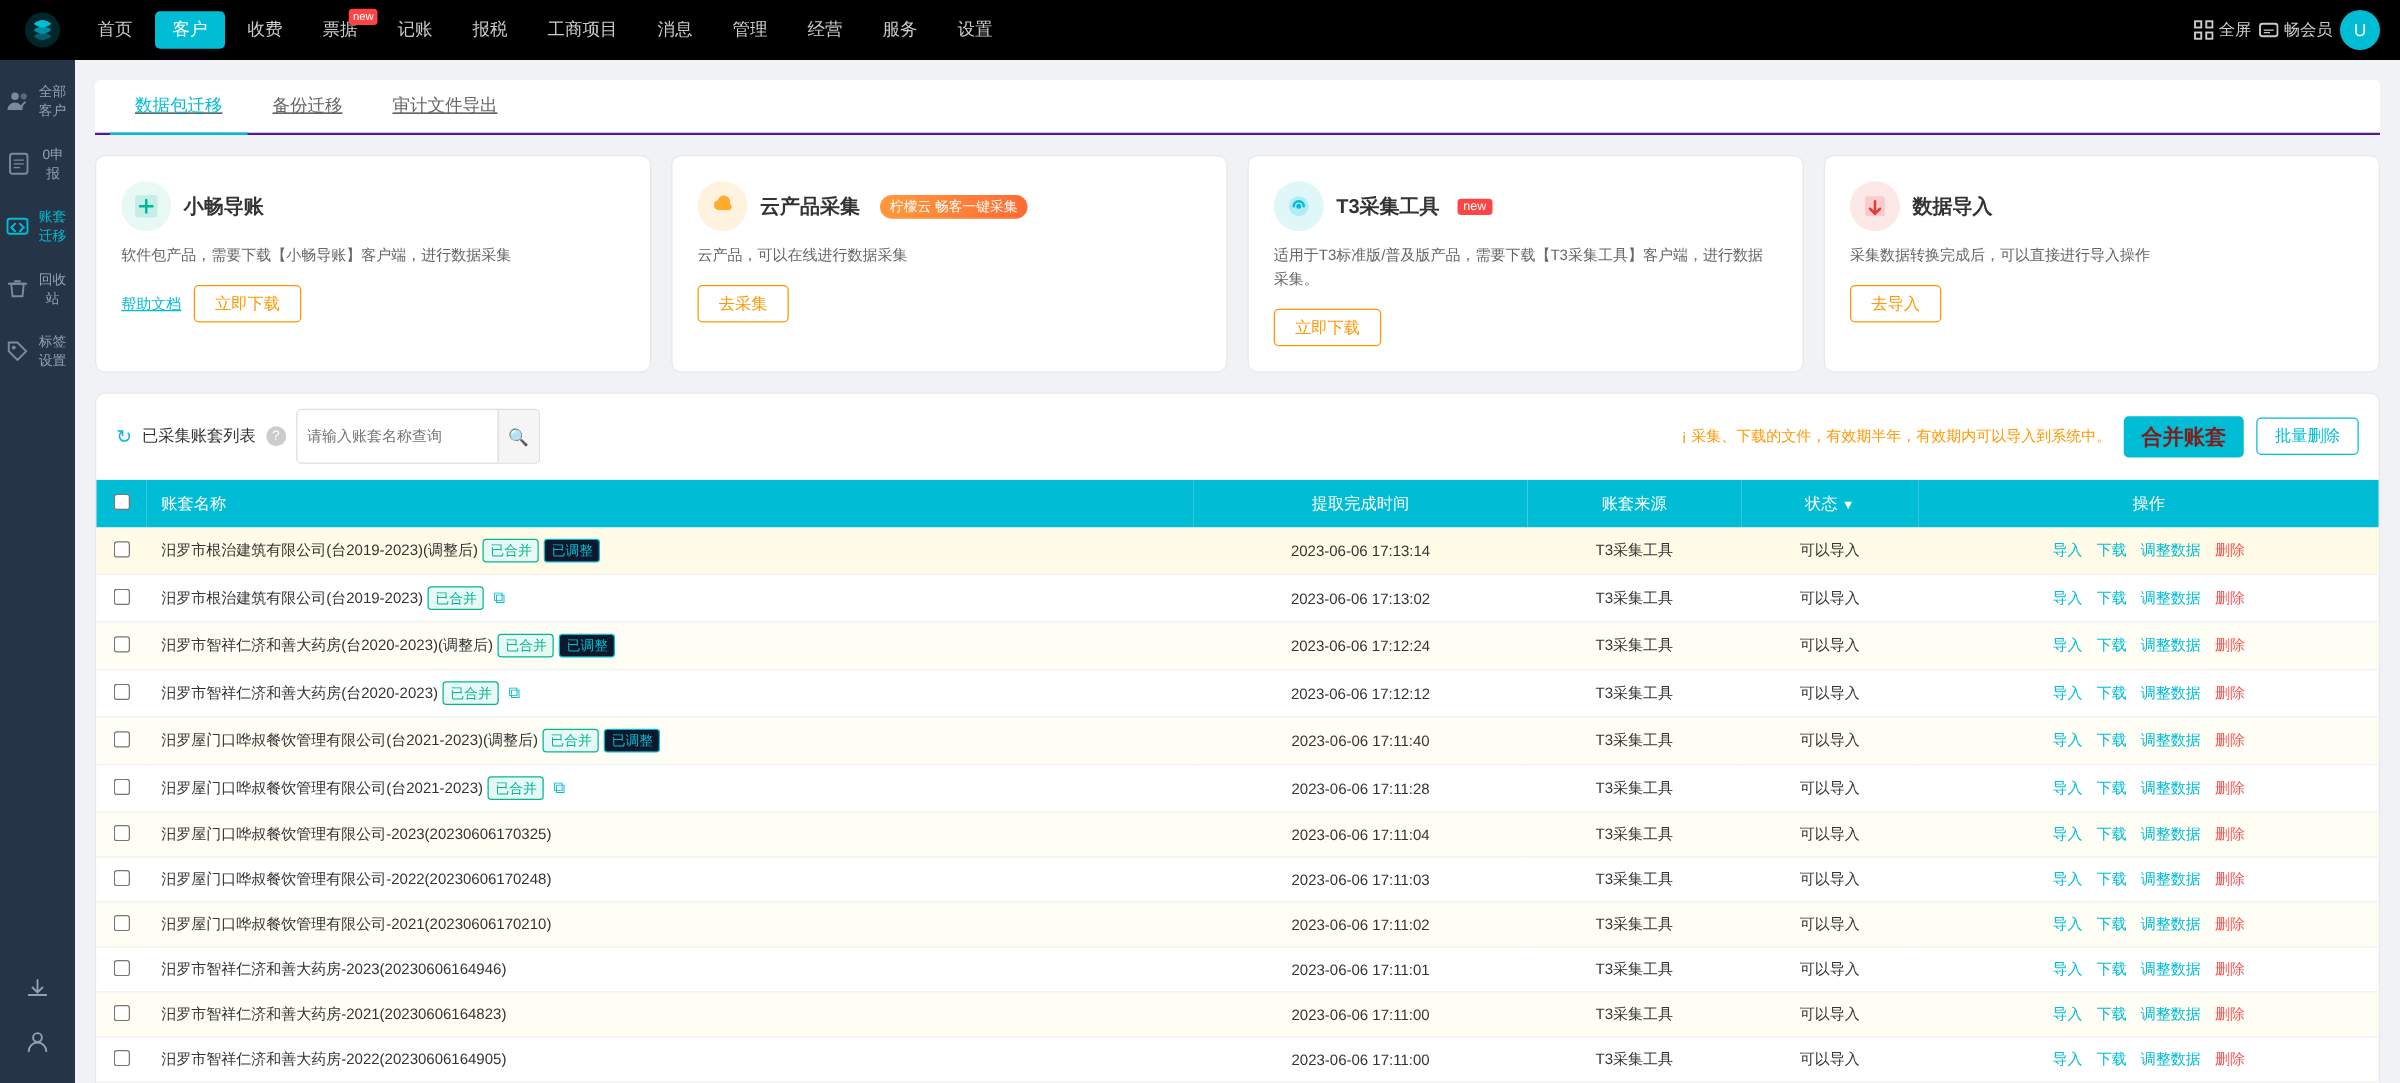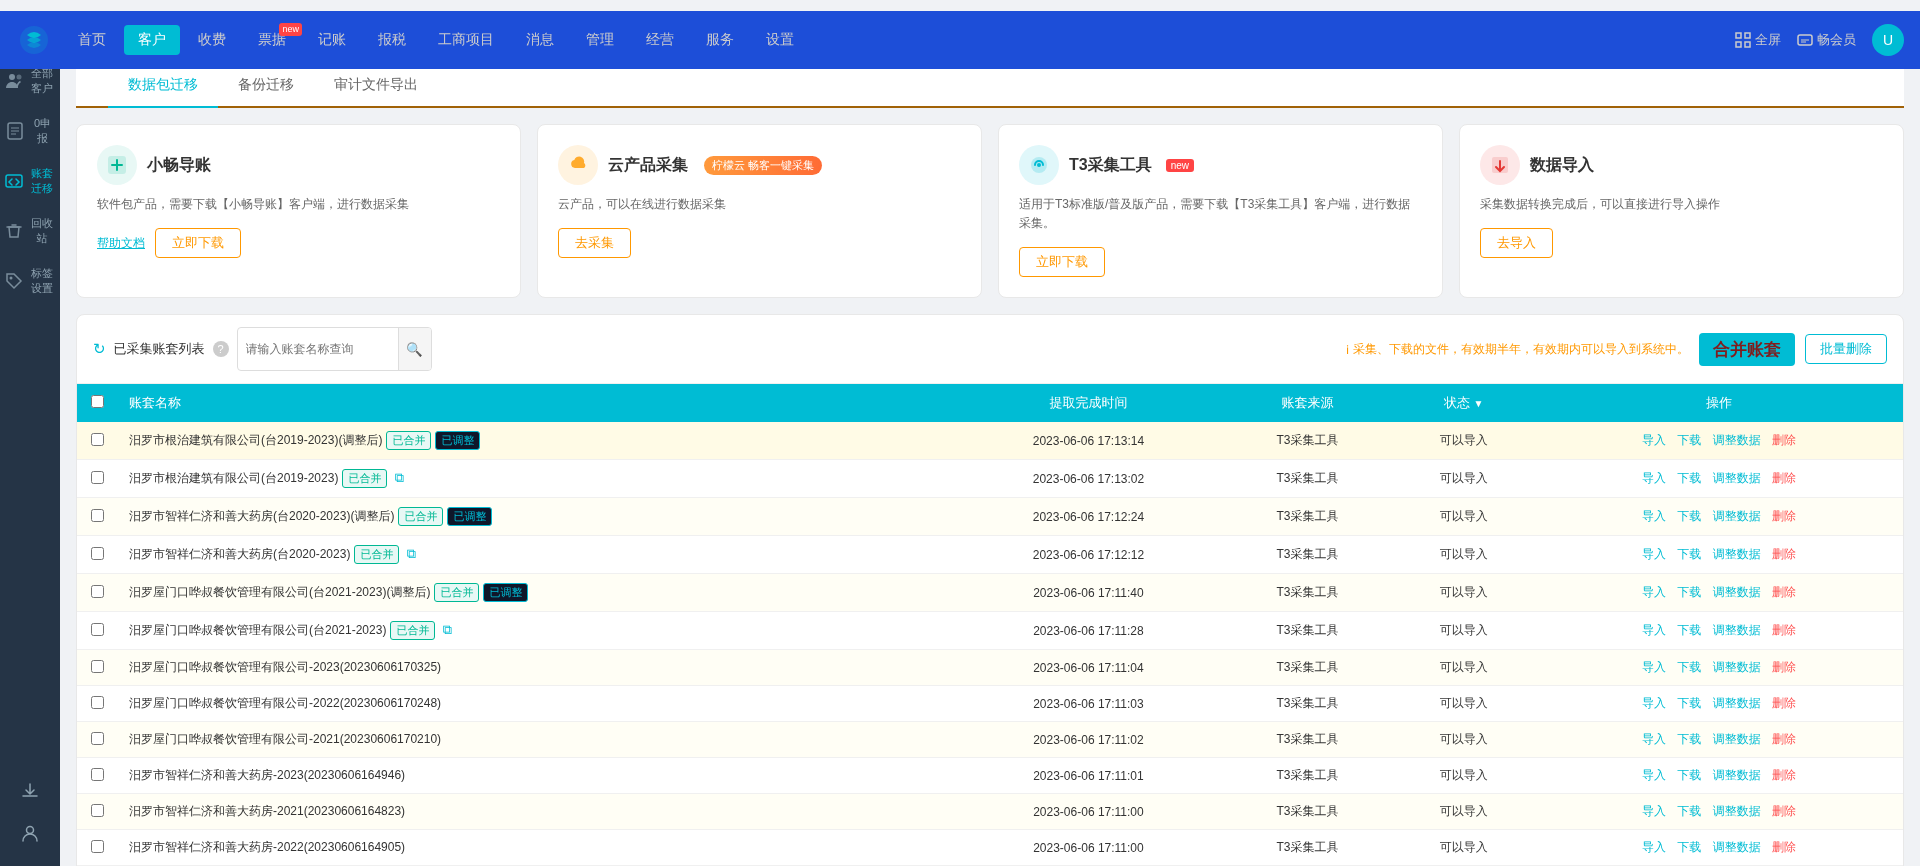--- a/index.html
+++ b/index.html
@@ -1,27 +1,27 @@
 <!DOCTYPE html>
 <html><head>
   <meta charset="utf-8">
   <style>
     * { box-sizing: border-box; margin: 0; padding: 0; }
     body { font-family: 'Microsoft YaHei', Arial, sans-serif; font-size: 13px; background: #f0f2f5; color: #333; overflow: hidden; height: 866px; }
 
     
     .top-nav {
-      height: 58px;
-      background: #1d4ed8;
+      height: 48px;
+      background: #000000;
       display: flex;
       align-items: center;
       padding: 0 16px;
       gap: 4px;
       position: fixed;
-      top: 11px; left: 0; right: 0;
+      top: 0; left: 0; right: 0;
       z-index: 100;
     }
     .top-nav .logo {
       width: 36px;
       height: 36px;
       margin-right: 8px;
       display: flex;
       align-items: center;
       justify-content: center;
     }
@@ -43,21 +43,21 @@
       color: #fff;
       font-size: 9px;
       padding: 1px 3px;
       border-radius: 3px;
       line-height: 1.2;
     }
     .nav-right {
       margin-left: auto;
       display: flex;
       align-items: center;
-      gap: 16px;
+      gap: 6px;
       color: #ccc;
       font-size: 13px;
     }
     .nav-right .fullscreen-btn, .nav-right .member-btn {
       display: flex;
       align-items: center;
       gap: 4px;
       cursor: pointer;
       color: #ccc;
     }
@@ -111,25 +111,26 @@
       height: calc(866px - 48px);
       overflow-y: auto;
       background: #f0f2f5;
       padding: 16px;
     }
 
     
     .tabs-bar {
       display: flex;
       gap: 0;
-      border-bottom: 2px solid #a16207;
+      border-bottom: 2px solid #4c1d95;
       margin-bottom: 16px;
       background: #fff;
-      padding: 0 32px;
+      padding: 0 12px;
       border-radius: 4px 4px 0 0;
+      text-decoration: underline;
     }
     .tab {
       padding: 12px 20px;
       cursor: pointer;
       color: #666;
       font-size: 14px;
       border-bottom: 2px solid transparent;
       margin-bottom: -2px;
     }
     .tab.active {

